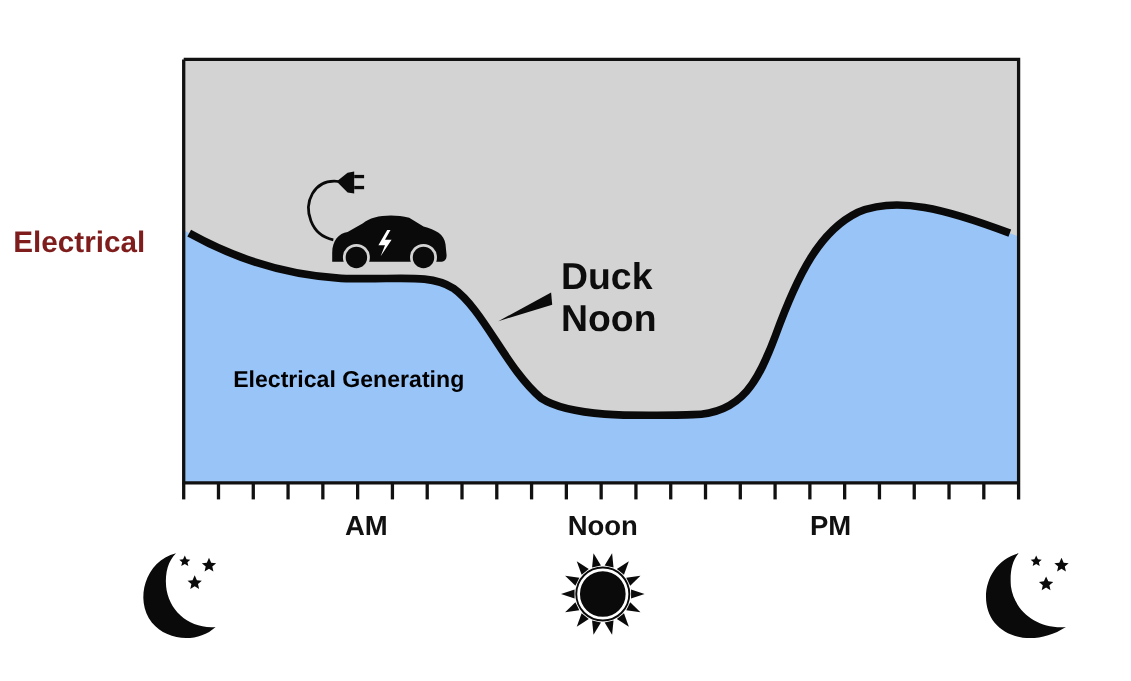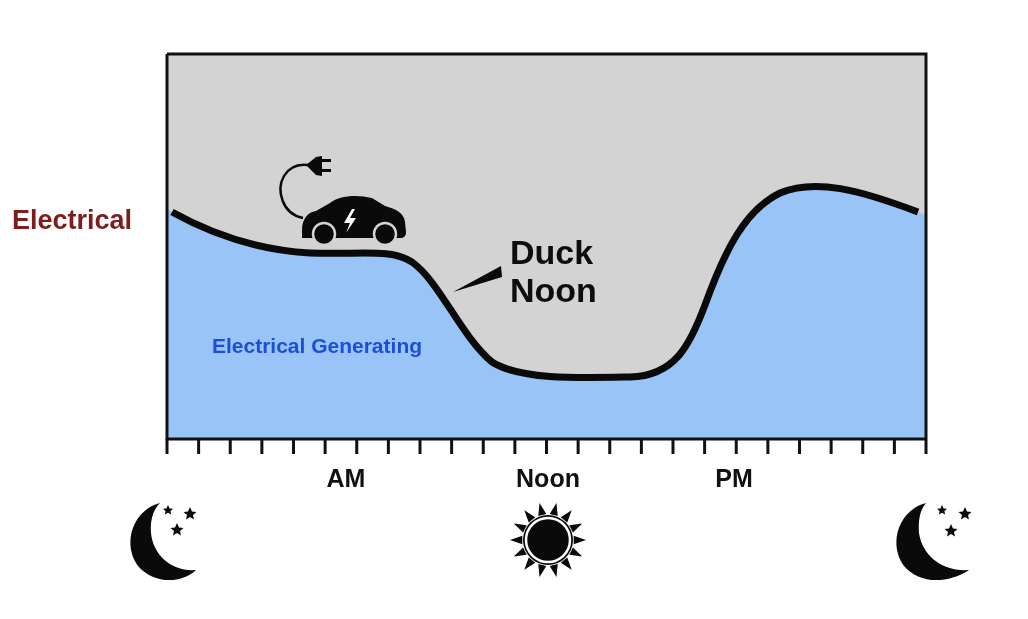--- a/index.html
+++ b/index.html
@@ -1,21 +1,21 @@
 <!DOCTYPE html>
 <html><head>
 <meta charset="utf-8">
 <style>
   html, body { margin: 0; padding: 0; background: #ffffff; }
   body { width: 1028px; height: 619px; position: relative; overflow: hidden;
          font-family: "Liberation Sans", "DejaVu Sans", sans-serif; }
   .label { position: absolute; font-weight: bold; color: #7f1d1d; text-align: center; }
   #ylabel { left: 0; top: 203px; width: 144px; font-size: 27px; line-height: 34px; }
   #duck-label { left: 510px; top: 233px; font-size: 34px; line-height: 38px; text-align: left; color: #0d0d0d; }
-  #gen-label { left: 182px; top: 333px; width: 270px; font-size: 21px; line-height: 26px; color: #1d4ed8; }
+  #gen-label { left: 182px; top: 333px; width: 270px; font-size: 21px; line-height: 26px; color: #000000; }
   .axis-label { position: absolute; top: 464px; font-size: 25px; font-weight: bold; color: #111; transform: translateX(-50%); }
   svg.main { position: absolute; left: 0; top: 0; }
 </style>
 </head>
 <body>
 
 <svg class="main" width="1028" height="619" viewBox="0 0 1028 619" xmlns="http://www.w3.org/2000/svg">
 
   <rect x="167" y="54" width="759" height="385" fill="#d3d3d3"></rect>
 
@@ -108,15 +108,15 @@
 
 <div id="duck-label" class="label">
   <div>Duck</div>
   <div>Noon</div>
 </div>
 
 <div id="gen-label" class="label">
   <div>Electrical Generating</div>
 </div>
 
-<div class="axis-label" style="left:346px">AM</div>
+<div class="axis-label" style="left:333px">AM</div>
 <div class="axis-label" style="left:548px">Noon</div>
-<div class="axis-label" style="left:734px">PM</div>
+<div class="axis-label" style="left:755px">PM</div>
 
 </body></html>

